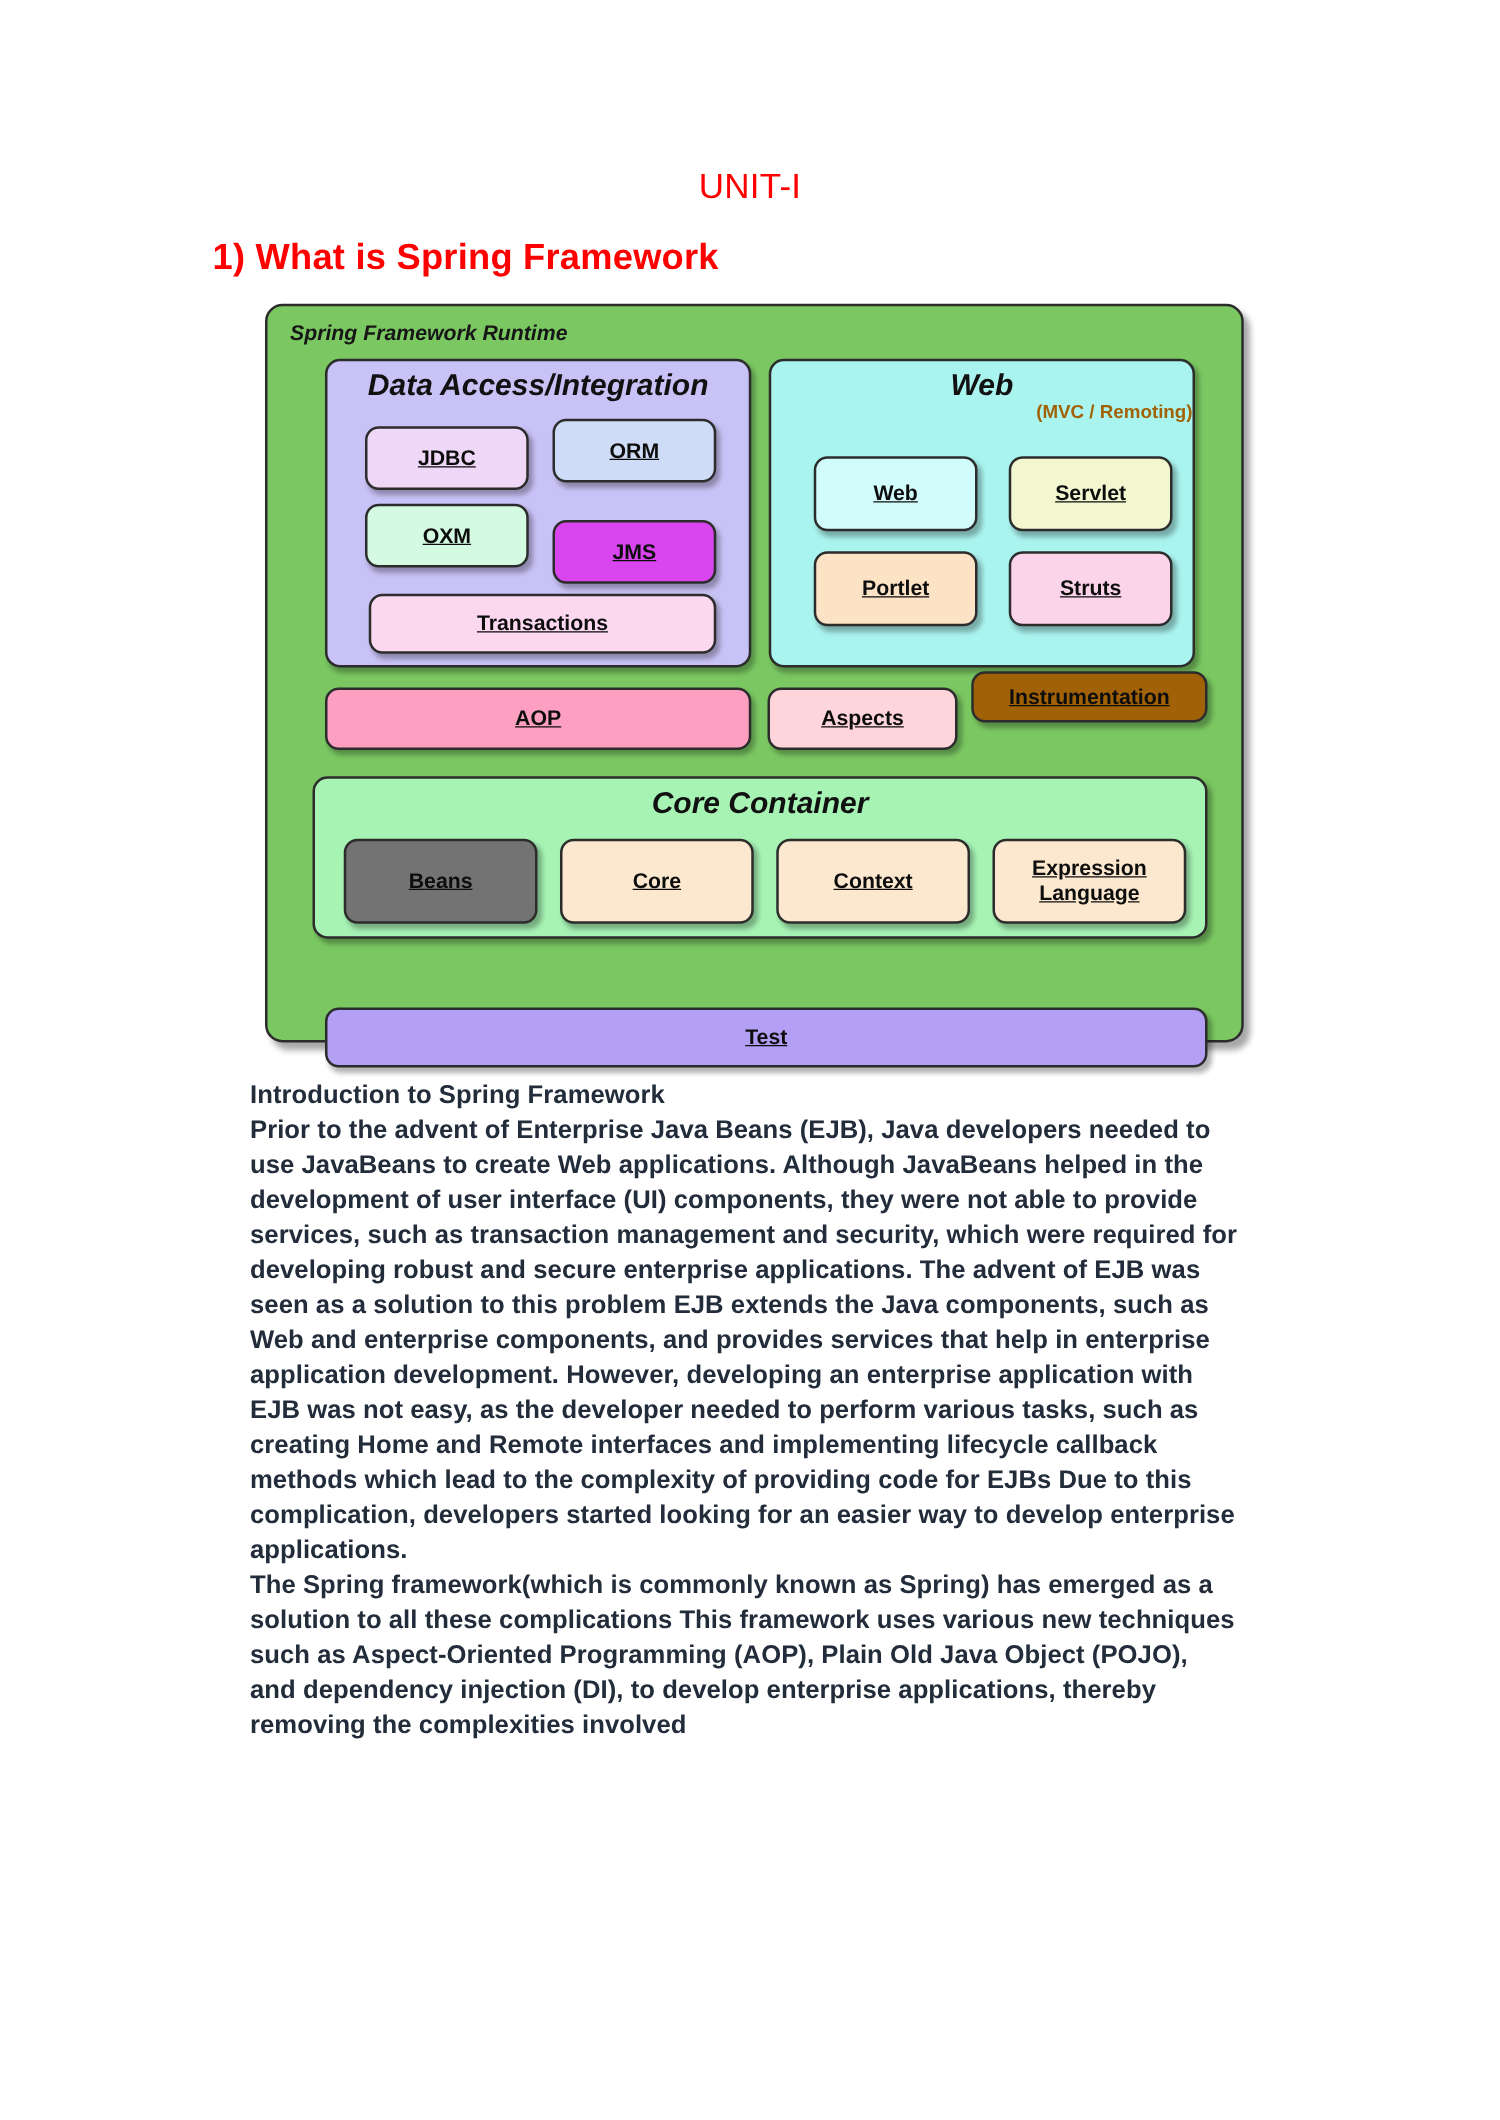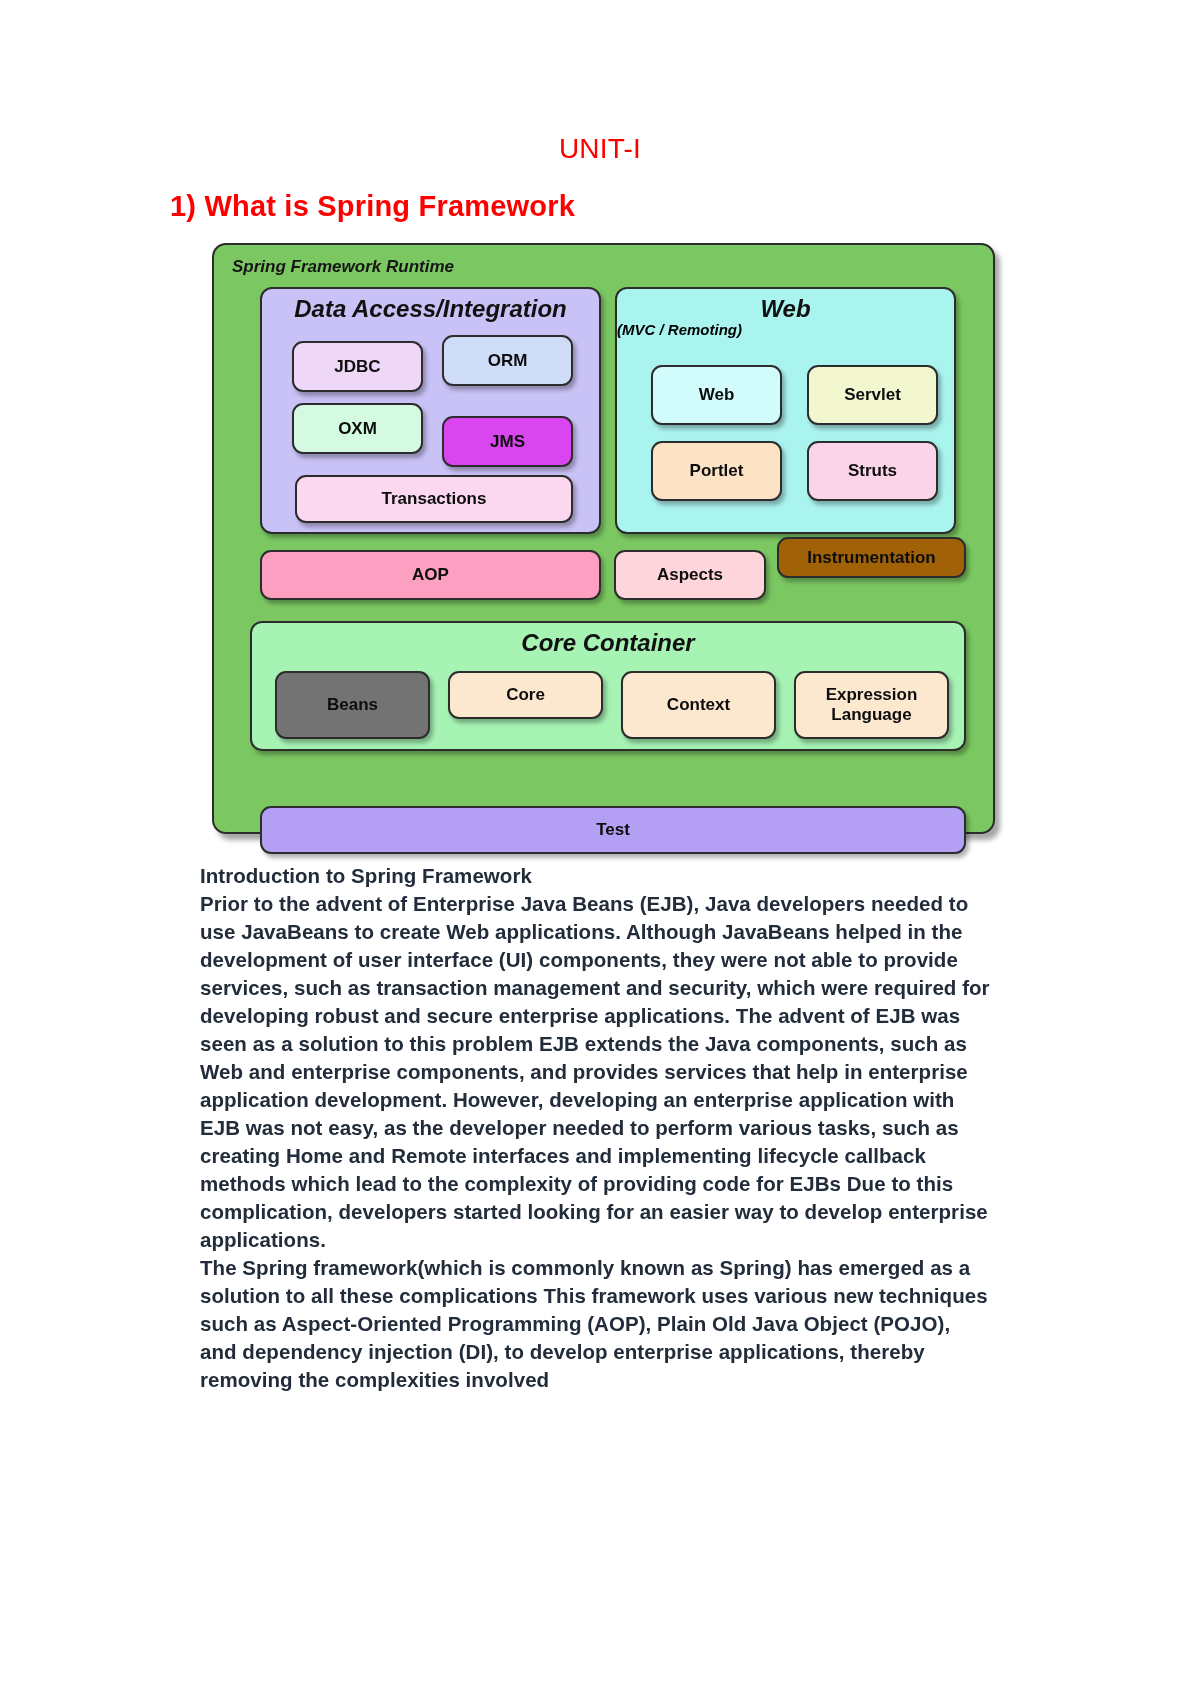--- a/index.html
+++ b/index.html
@@ -95,25 +95,24 @@
   }
   .p-data .panel-title { font-size: 24px; margin-top: 6px; }
 
   
   .p-web {
     left: 401px; top: 42px; width: 341px; height: 247px;
     background: #aaf4ef;
   }
   .p-web .panel-title { font-size: 24px; margin-top: 6px; }
   .p-web .panel-sub {
-    text-align: left;
+    text-align: right;
     font-size: 15px;
-    font-style: italic;
-    font-weight: bold;
-    color: #000000;
+    font-weight: bold;
+    color: #a16207;
     margin-top: -2px;
   }
 
   
   .p-core {
     left: 36px; top: 376px; width: 716px; height: 130px;
     background: #a6f3b4;
   }
   .p-core .panel-title { font-size: 24px; margin-top: 6px; }
 
@@ -125,20 +124,21 @@
     box-sizing: border-box;
     box-shadow: 3px 4px 4px rgba(0,0,0,.30);
     display: flex;
     align-items: center;
     justify-content: center;
     text-align: center;
     font-weight: bold;
     font-size: 17px;
     color: #0d0d0d;
     line-height: 1.15;
+    text-decoration: underline;
   }
 
   
   .b-jdbc  { left: 30px;  top: 52px;  width: 131px; height: 51px; background:#efd7f7; }
   .b-orm   { left: 180px; top: 46px;  width: 131px; height: 51px; background:#cfdcf7; }
   .b-oxm   { left: 30px;  top: 114px; width: 131px; height: 51px; background:#d4fae2; }
   .b-jms   { left: 180px; top: 127px; width: 131px; height: 51px; background:#d946ef; }
   .b-trans { left: 33px;  top: 186px; width: 278px; height: 48px; background:#fbd7f0; }
 
   
@@ -147,21 +147,21 @@
   .b-portlet { left: 34px;  top: 152px; width: 131px; height: 60px; background:#fde3c6; }
   .b-struts  { left: 190px; top: 152px; width: 131px; height: 60px; background:#fbd4ea; }
 
   
   .b-aop    { left: 46px;  top: 305px; width: 341px; height: 50px; background:#fc9fc0; }
   .b-aspect { left: 400px; top: 305px; width: 152px; height: 50px; background:#ffd5dc; }
   .b-instr  { left: 563px; top: 292px; width: 189px; height: 41px; background:#a16207; }
 
   
   .b-beans   { left: 23px;  top: 48px; width: 155px; height: 68px; background:#737373; }
-  .b-core    { left: 196px; top: 48px; width: 155px; height: 48px; background:#fce8cf; }
+  .b-core    { left: 196px; top: 48px; width: 155px; height: 68px; background:#fce8cf; }
   .b-context { left: 369px; top: 48px; width: 155px; height: 68px; background:#fce8cf; }
   .b-el      { left: 542px; top: 48px; width: 155px; height: 68px; background:#fce8cf; }
 
   
   .b-test { left: 46px; top: 524px; width: 706px; height: 48px; background:#b3a0f5;margin-top:37px; }
 
   
   .body-text {
     position: absolute;
     left: 200px;

